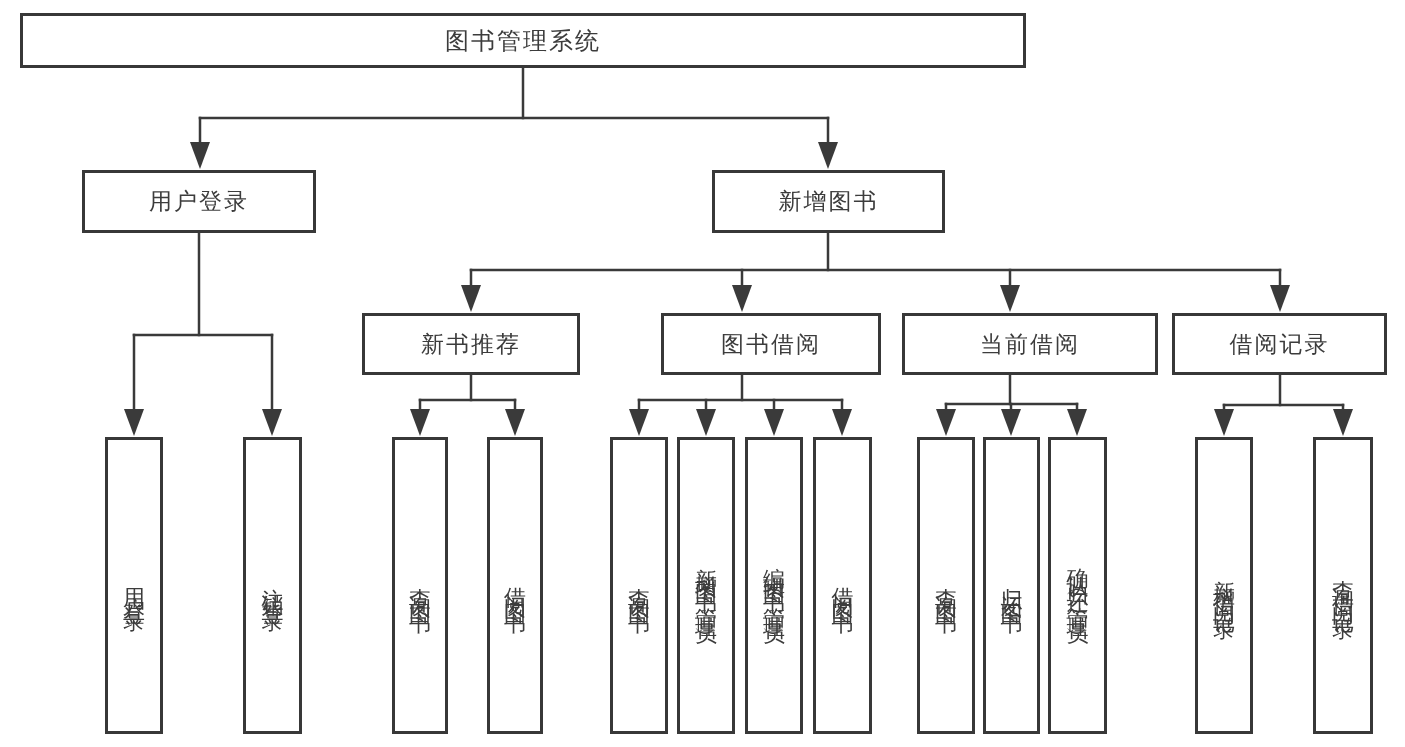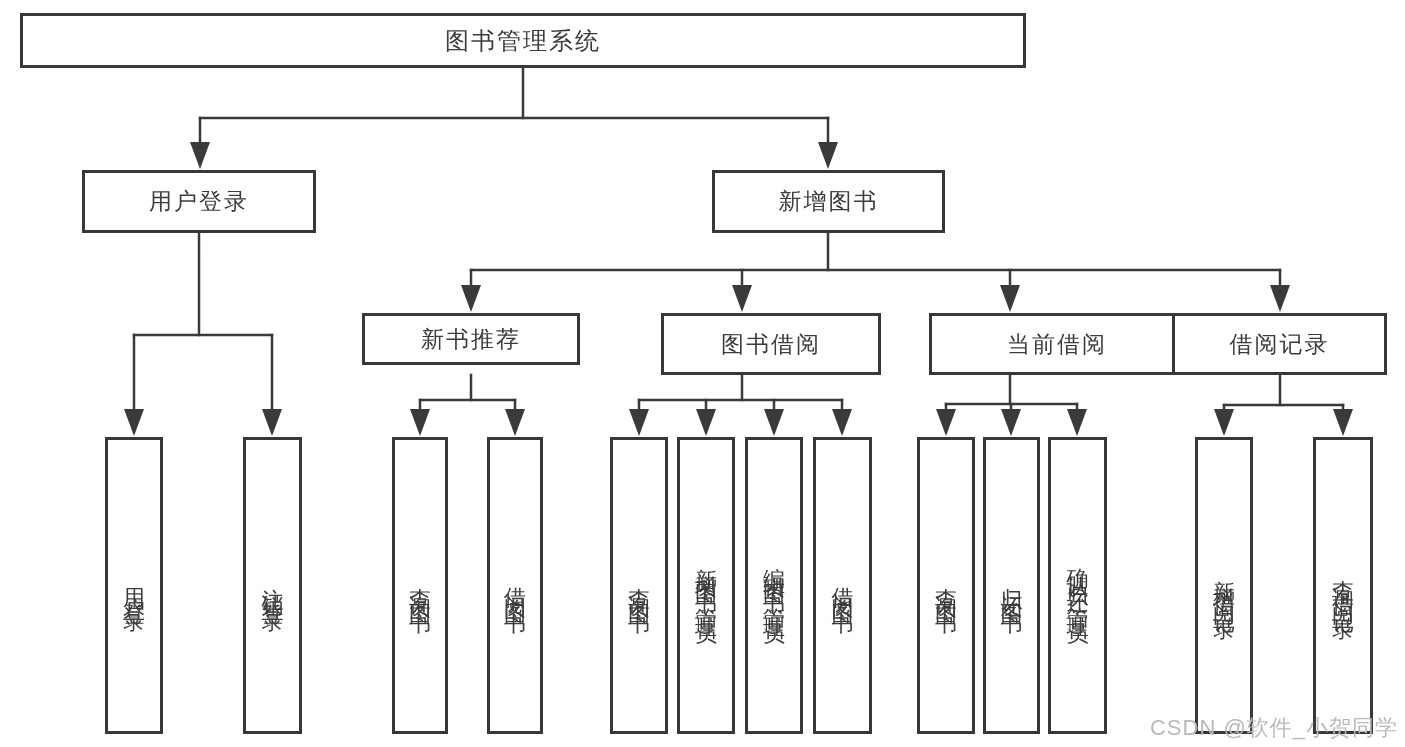--- a/index.html
+++ b/index.html
@@ -121,27 +121,27 @@
   <div id="nodes">
       <div class="node root" style="left: 20px; top: 13px; width: 1006px; height: 55px;">
         <span class="lbl-h">图书管理系统</span>
       </div>
       <div class="node" style="left: 82px; top: 170px; width: 234px; height: 63px;">
         <span class="lbl-h">用户登录</span>
       </div>
       <div class="node" style="left: 712px; top: 170px; width: 233px; height: 63px;">
         <span class="lbl-h">新增图书</span>
       </div>
-      <div class="node" style="left: 362px; top: 313px; width: 218px; height: 52px;">
+      <div class="node" style="left: 362px; top: 313px; width: 218px; height: 62px;">
         <span class="lbl-h">新书推荐</span>
       </div>
       <div class="node" style="left: 661px; top: 313px; width: 220px; height: 62px;">
         <span class="lbl-h">图书借阅</span>
       </div>
-      <div class="node" style="left: 902px; top: 313px; width: 256px; height: 62px; margin-left: 27px;">
+      <div class="node" style="left: 902px; top: 313px; width: 256px; height: 62px;">
         <span class="lbl-h">当前借阅</span>
       </div>
       <div class="node" style="left: 1172px; top: 313px; width: 215px; height: 62px;">
         <span class="lbl-h">借阅记录</span>
       </div>
       <div class="node" style="left: 105px; top: 437px; width: 58px; height: 297px;">
         <span class="lbl-v">用户登录</span>
       </div>
       <div class="node" style="left: 243px; top: 437px; width: 59px; height: 297px;">
         <span class="lbl-v">注销登录</span>
@@ -173,14 +173,13 @@
       <div class="node" style="left: 1048px; top: 437px; width: 59px; height: 297px;">
         <span class="lbl-v">确认归还（管理员）</span>
       </div>
       <div class="node" style="left: 1195px; top: 437px; width: 58px; height: 297px;">
         <span class="lbl-v">新增借阅记录</span>
       </div>
       <div class="node" style="left: 1313px; top: 437px; width: 60px; height: 297px;">
         <span class="lbl-v">查询借阅记录</span>
       </div>
     </div>
-  <div id="watermark">CSDN @软件_小贺同学</div>
 </div>
 
 </body></html>

